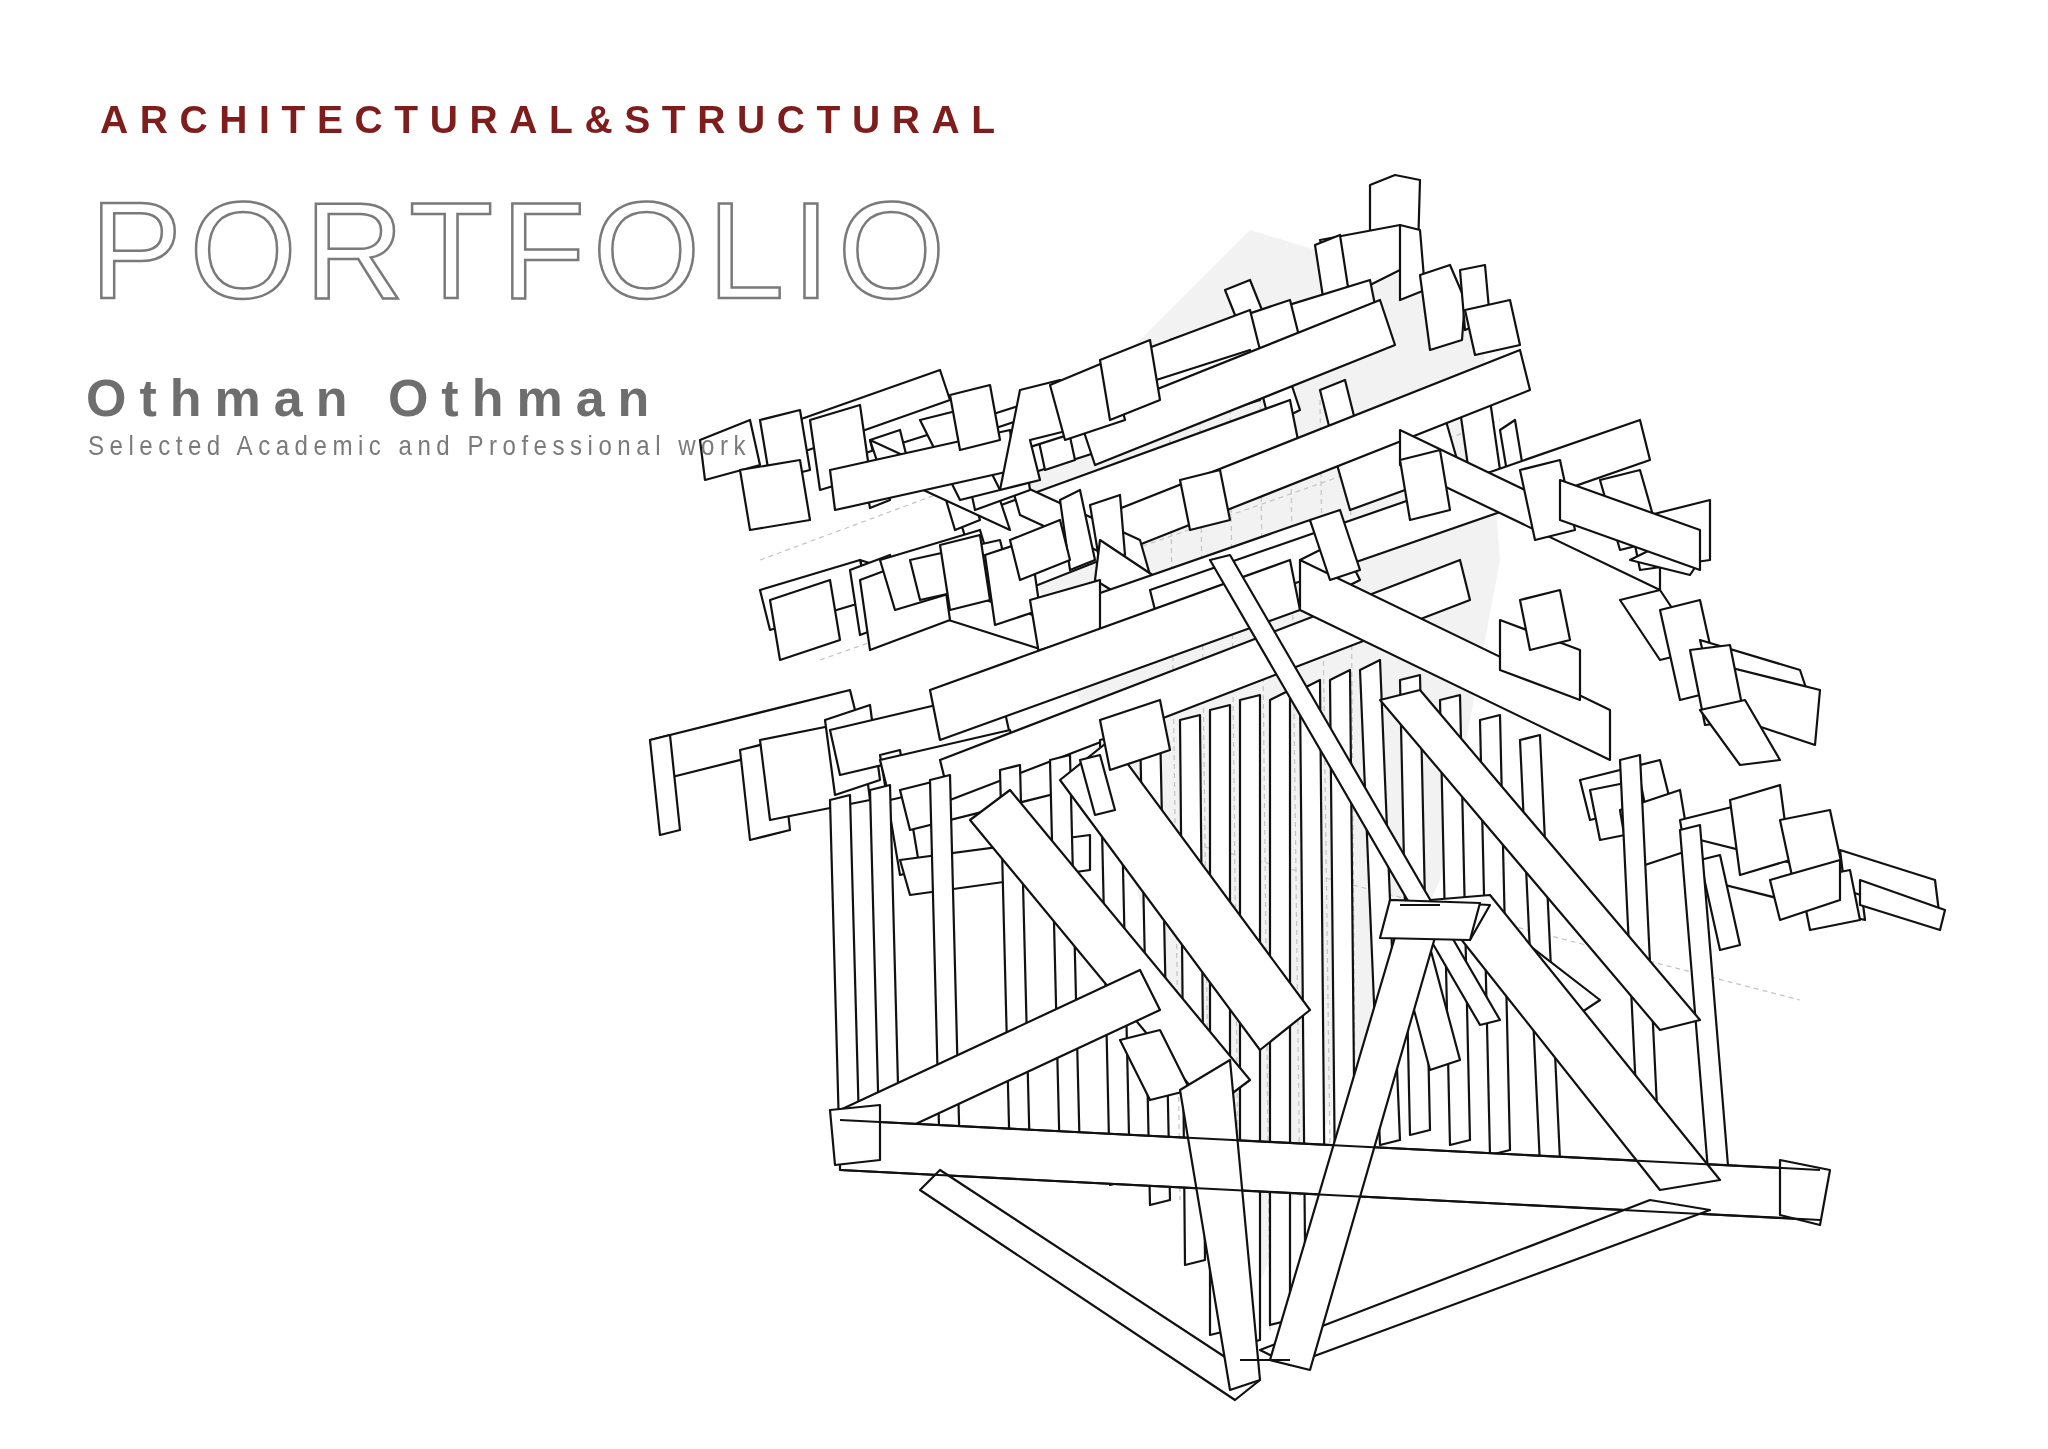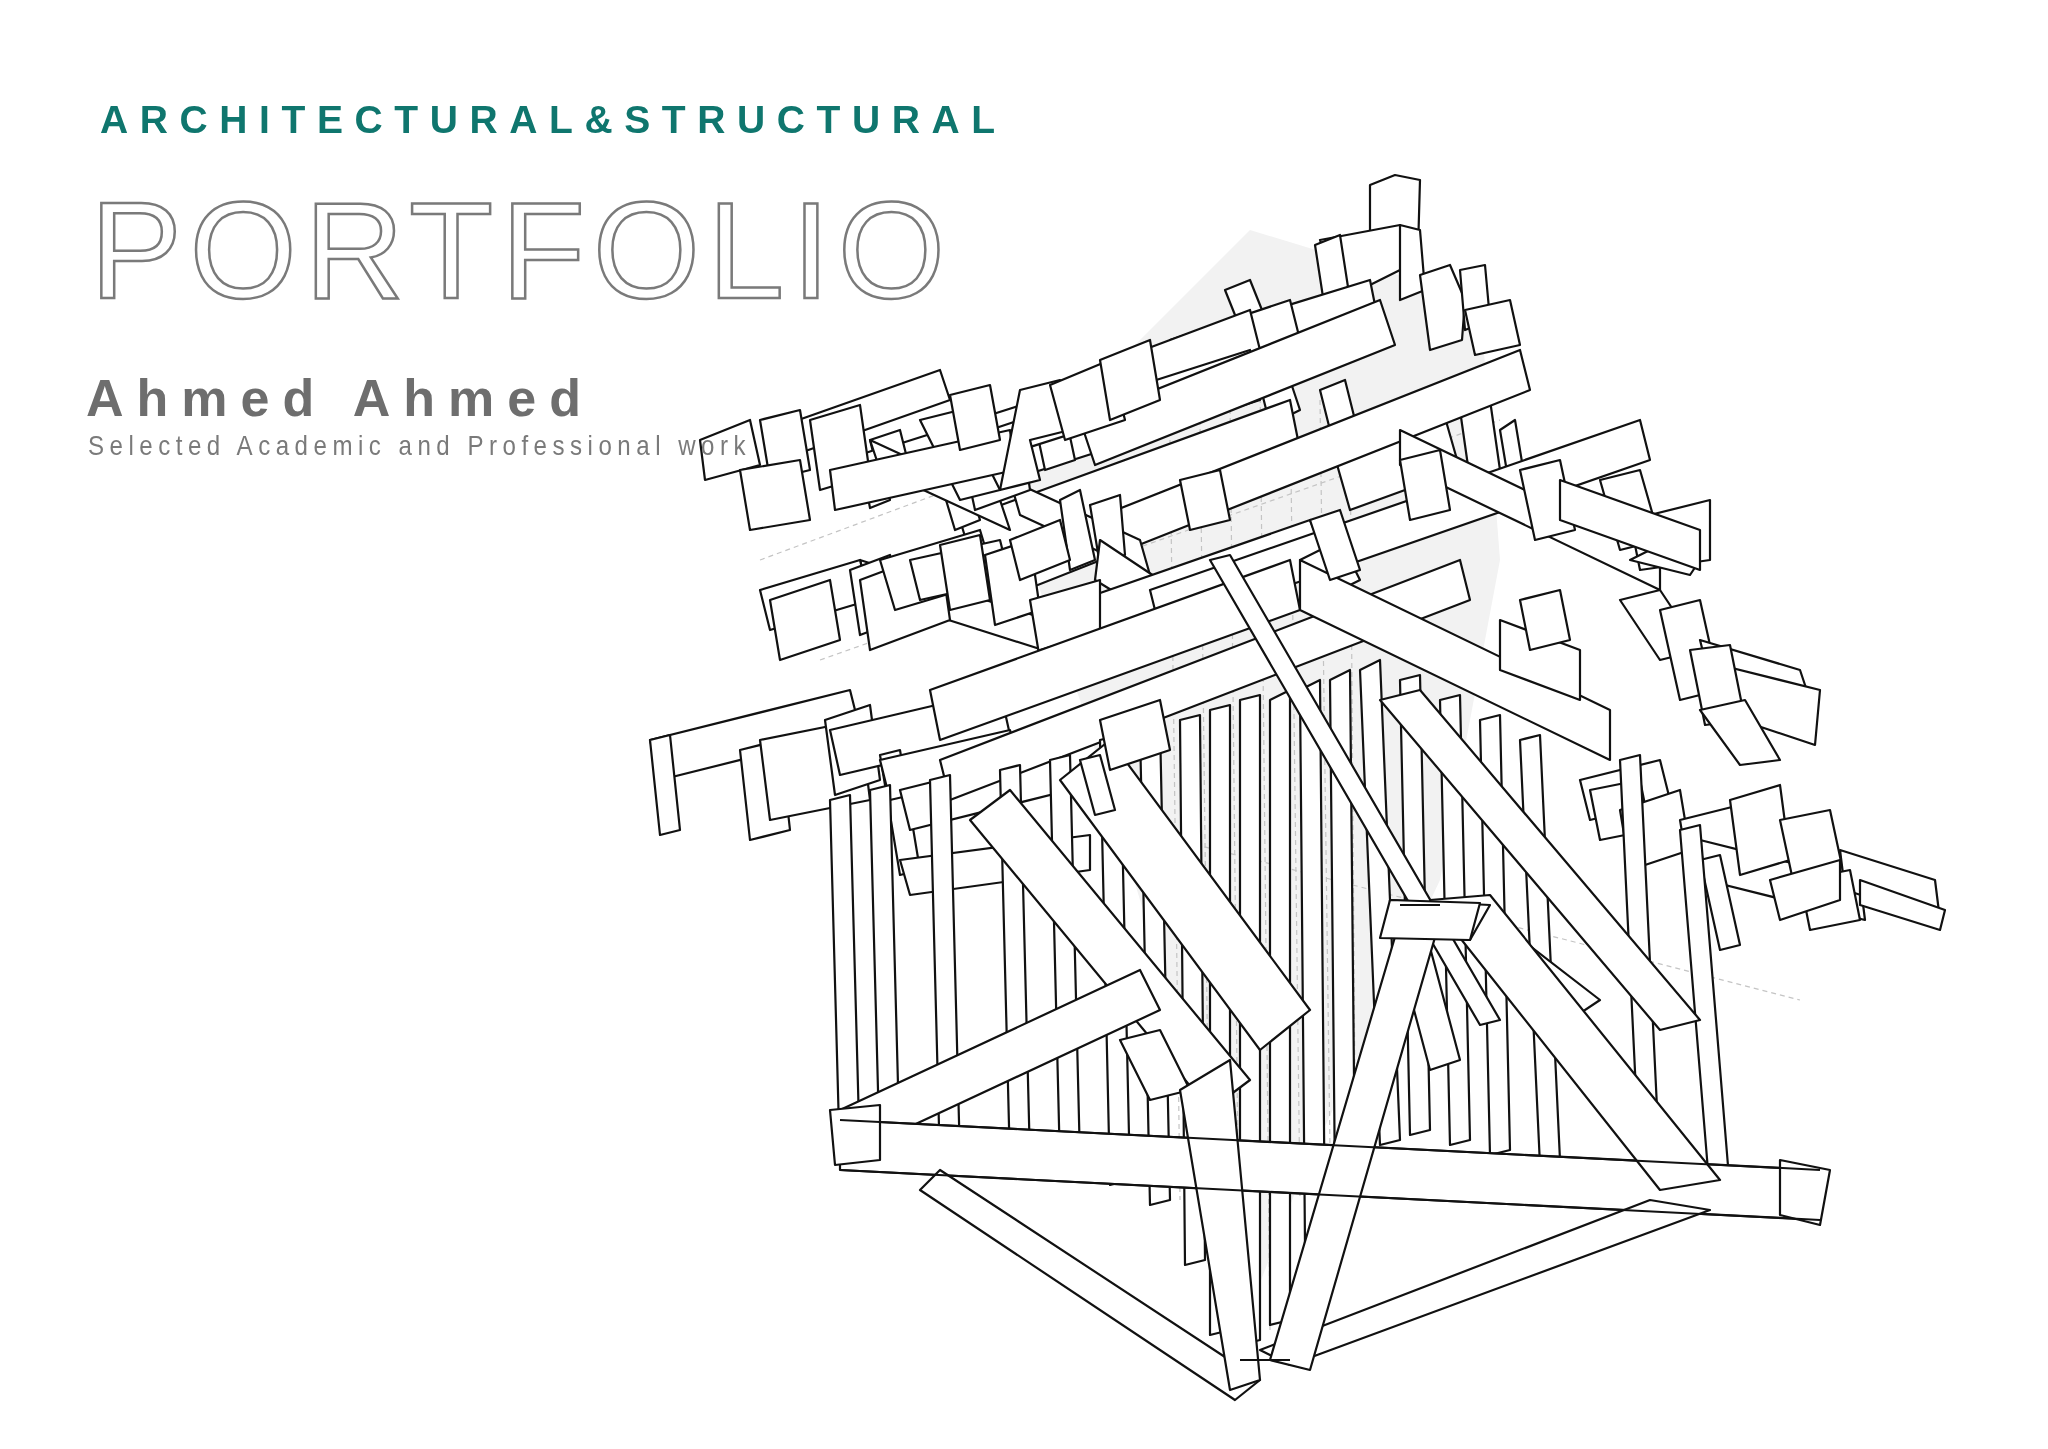--- a/index.html
+++ b/index.html
@@ -21,21 +21,21 @@
       z-index: 2;
     }
     .kicker {
       position: absolute;
       left: 100px;
       top: 100px;
       font-family: "Liberation Sans", sans-serif;
       font-weight: bold;
       font-size: 39px;
       letter-spacing: 11.6px;
-      color: #0f766e;
+      color: #7f1d1d;
       white-space: nowrap;
       line-height: 1;
     }
     .title {
       position: absolute;
       left: 90px;
       top: 180px;
       width: 900px;
       height: 130px;
     }
@@ -269,15 +269,15 @@
       <path d="M840,1120 L1820,1170" class="edge"></path>
       <path d="M840,1170 L1820,1220" class="edge"></path>
     </g>
 </svg>
 
 <div class="cover-text">
   <div class="kicker">ARCHITECTURAL&amp;STRUCTURAL</div>
   <svg class="title" viewBox="0 0 900 130" xmlns="http://www.w3.org/2000/svg">
     <text x="0" y="118" textLength="855" lengthAdjust="spacing">PORTFOLIO</text>
   </svg>
-  <div class="author">Ahmed Ahmed</div>
+  <div class="author">Othman Othman</div>
   <div class="subtitle">Selected Academic and Professional work</div>
 </div>
 
 </body></html>

